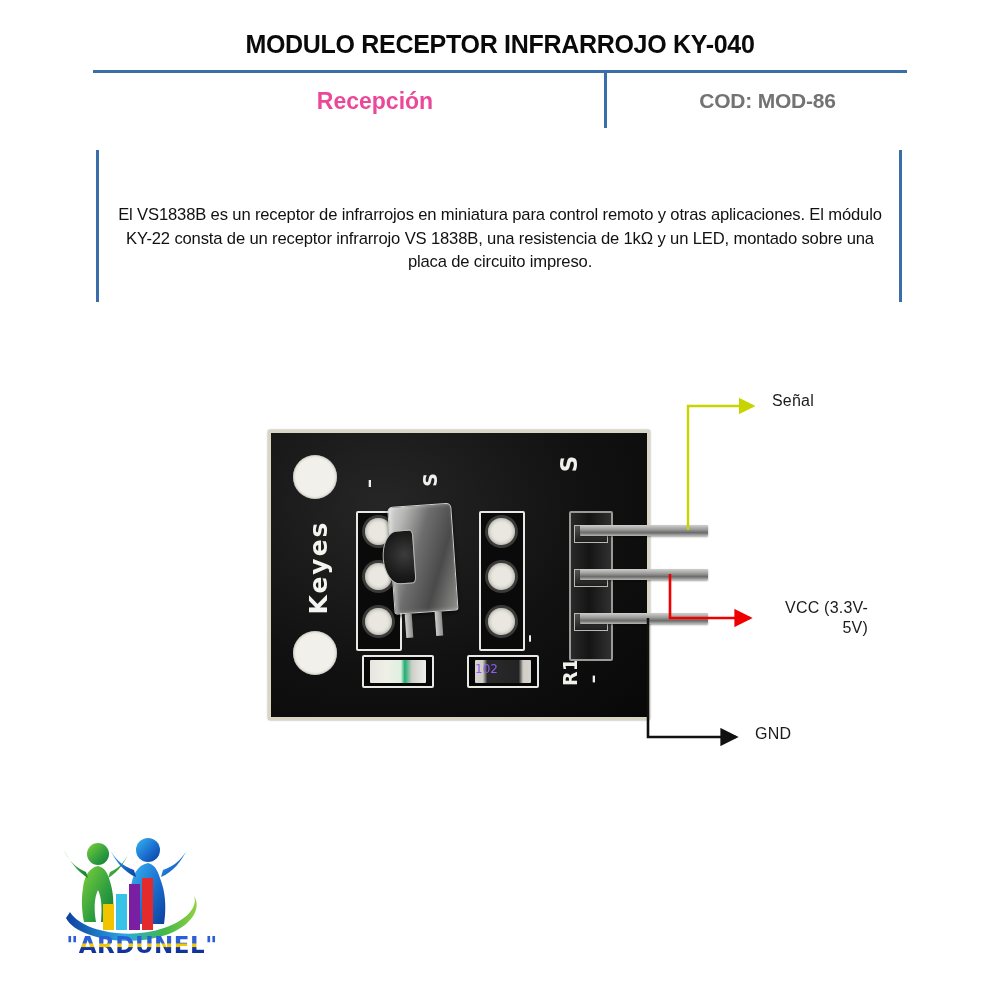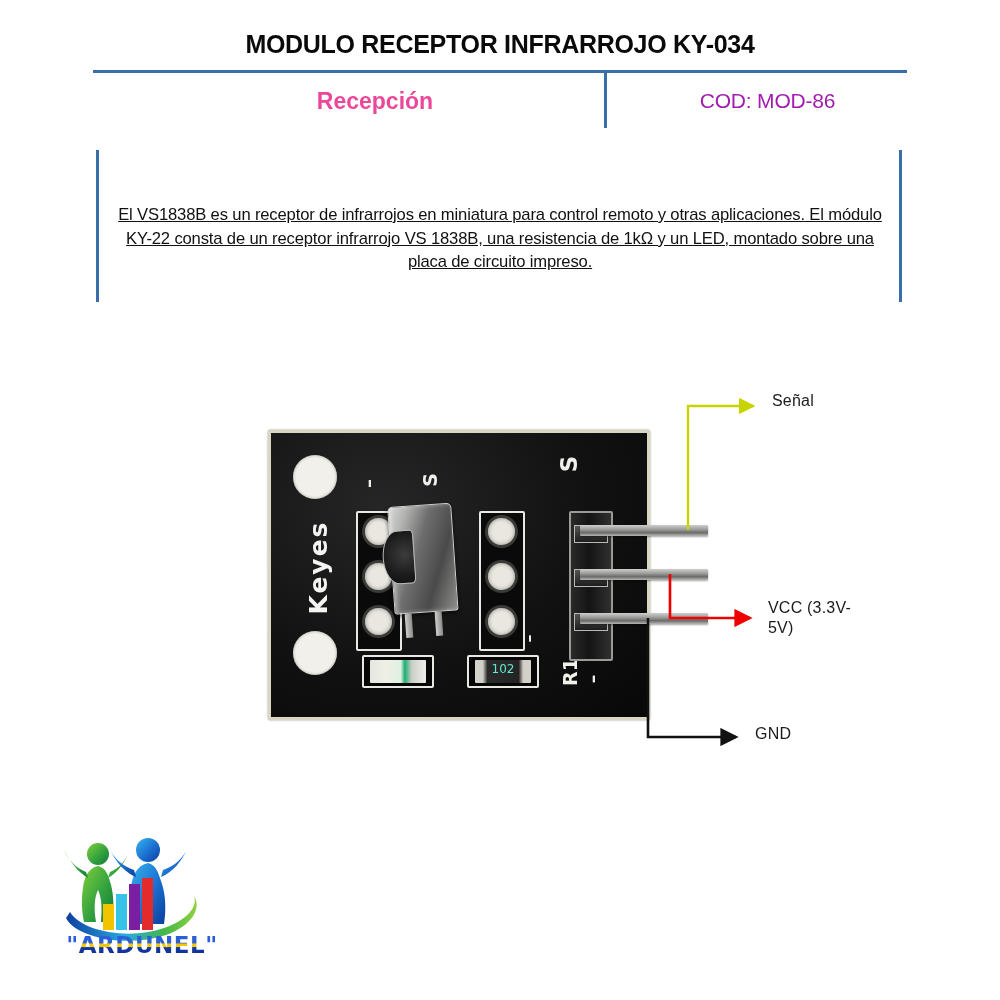--- a/index.html
+++ b/index.html
@@ -58,23 +58,23 @@
     font-size: 23px;
     color: #ec4899;
   }
 
   #subtitle-cod {
     position: absolute;
     top: 89px;
     left: 625px;
     width: 285px;
     text-align: center;
-    font-weight: normal;
+    font-weight: bold;
     font-size: 21px;
-    color: #a21caf;
+    color: #737373;
     letter-spacing: -0.2px;
   }
 
   
   #desc-left-rule {
     position: absolute;
     top: 150px;
     left: 96px;
     width: 3px;
     height: 152px;
@@ -91,21 +91,20 @@
   #description-text {
     position: absolute;
     top: 203px;
     left: 108px;
     width: 784px;
     text-align: center;
     font-size: 16.6px;
     line-height: 1.42;
     color: #111111;
     letter-spacing: -0.15px;
-    text-decoration: underline;
   }
 
   
   #module-figure {
     position: absolute;
     top: 380px;
     left: 250px;
     width: 680px;
     height: 400px;
   }
@@ -260,23 +259,23 @@
     position: absolute;
     left: 204px; top: 227px;
     width: 56px; height: 23px;
     background: linear-gradient(90deg,#d6d4cc 0%,#cfcdc5 14%,#2a2a2a 22%,#232323 78%,#cfcdc5 86%,#d6d4cc 100%);
     border-radius: 1px;
   }
   #smd-res-code {
     position: absolute;
     left: 204px; top: 229px;
     width: 56px;
-    text-align: center;
+    text-align: left;
     font-size: 12px;
-    color: #5eead4;
+    color: #8b5cf6;
     font-family: "DejaVu Sans", sans-serif;
   }
 
   
   #pin-header-block {
     position: absolute;
     left: 298px;
     top: 78px;
     width: 44px;
     height: 150px;
@@ -323,21 +322,21 @@
     position: absolute;
     font-size: 16px;
     color: #1b1b1b;
     font-family: "Liberation Sans", sans-serif;
     letter-spacing: 0.2px;
   }
   #label-senal { left: 522px; top: 12px; }
   #label-vcc {
     left: 518px; top: 218px;
     width: 100px;
-    text-align: left;
+    text-align: right;
     line-height: 1.25;
   }
   #label-gnd { left: 505px; top: 345px; text-align: right; }
 
   
   #brand-logo {
     position: absolute;
     left: 52px;
     top: 828px;
     width: 180px;
@@ -356,21 +355,21 @@
     color: #1f4fc4;
     background: linear-gradient(180deg,#2a5fd8 0%,#2a5fd8 42%,#f2c600 46%,#f2c600 56%,#1338a8 60%,#0d2a86 100%);
     -webkit-background-clip: text;
     background-clip: text;
     -webkit-text-fill-color: transparent;
   }
 </style>
 </head>
 <body>
 
-<div id="page-title">MODULO RECEPTOR INFRARROJO KY-034</div>
+<div id="page-title">MODULO RECEPTOR INFRARROJO KY-040</div>
 <div id="header-rule"></div>
 <div id="header-divider"></div>
 <div id="subtitle-recepcion">Recepción</div>
 <div id="subtitle-cod">COD: MOD-86</div>
 
 <div id="desc-left-rule"></div>
 <div id="desc-right-rule"></div>
 <div id="description-text">El VS1838B es un receptor de infrarrojos en miniatura para control remoto y otras aplicaciones.  El módulo KY-22 consta de un receptor infrarrojo VS 1838B, una resistencia de 1kΩ y un LED, montado sobre una placa de circuito impreso.</div>
 
 <div id="module-figure">

